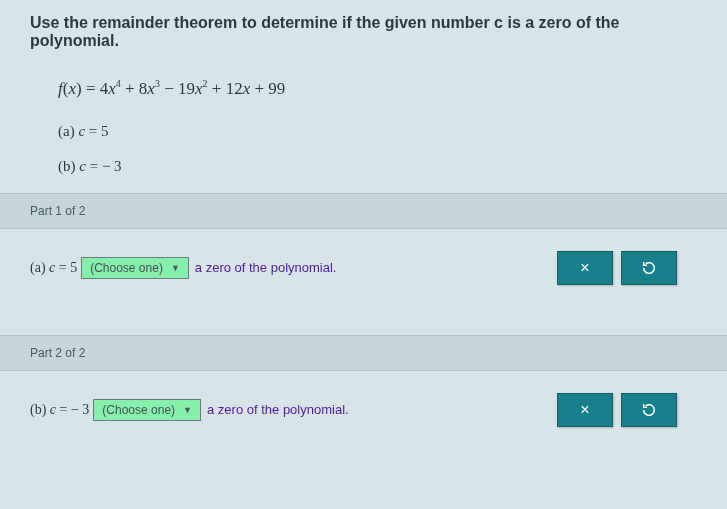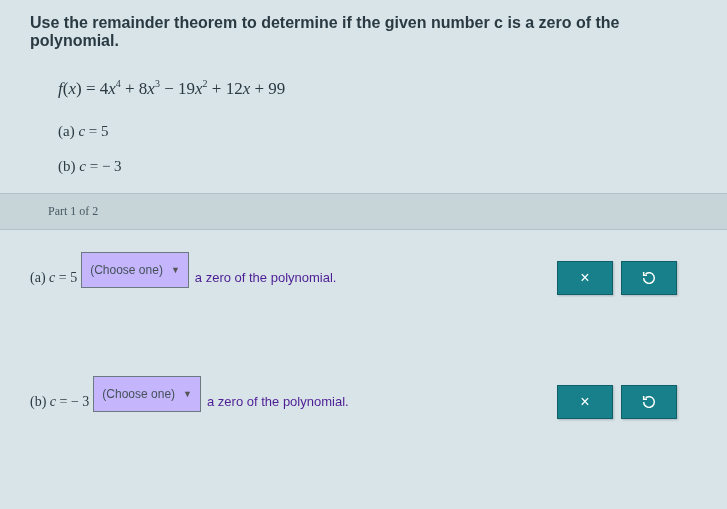--- a/index.html
+++ b/index.html
@@ -35,50 +35,49 @@
   }
   .sub-item .lbl { font-style: normal; }
   .sub-item .math { font-style: italic; }
   .content-area {
     margin-top: 10px;
     margin-left: -30px;
     margin-right: -20px;
   }
   .part-header {
     background: #c7d4d8;
-    padding: 10px 48px;
+    padding: 10px 30px;
     font-size: 12px;
     color: #455a64;
     border-top: 1px solid #b5c3c8;
     border-bottom: 1px solid #b5c3c8;
-    font-family: Liberation Serif, serif;
   }
   .answer-row {
     padding: 22px 30px 26px 30px;
     display: flex;
     align-items: center;
     background: #d9e4e8;
   }
   .answer-prefix {
     font-family: "Times New Roman", serif;
     font-size: 14px;
   }
   .answer-prefix .lbl { font-style: normal; }
   .answer-prefix .math { font-style: italic; }
   .dropdown {
     display: inline-flex;
     align-items: center;
-    background: #c4b5fd;
+    background: #86efac;
     border: 1px solid #6b7a80;
     padding: 4px 8px;
-    margin: 0 6px 16px 4px;
+    margin: 0 6px 0 4px;
     font-size: 12px;
     color: #445258;
     cursor: pointer;
-    height: 36px;
+    height: 22px;
   }
   .dropdown .chev {
     margin-left: 8px;
     font-size: 9px;
     color: #555;
   }
   .suffix-text {
     font-size: 13px;
     color: #4c1d95;
   }
@@ -162,20 +161,21 @@
         <svg viewBox="0 0 24 24" fill="none" stroke="#fff" stroke-width="2.2">
           <path d="M4 12a8 8 0 1 0 3-6.2"></path>
           <polyline points="4,3 4,8 9,8"></polyline>
         </svg>
       </div>
     </div>
   </div>
 
   <div class="spacer"></div>
 
+  <div class="part-header">Part 2 of 2</div>
 
   <div class="answer-row">
     <span class="answer-prefix">
       <span class="lbl">(b)</span>
       <span class="math"> <span>c</span></span>
       <span class="lbl"> </span><span class="lbl">=</span><span class="lbl"> </span>
       <span class="lbl">− 3</span>
     </span>
     <span class="dropdown">
       <span>(Choose one)</span>

